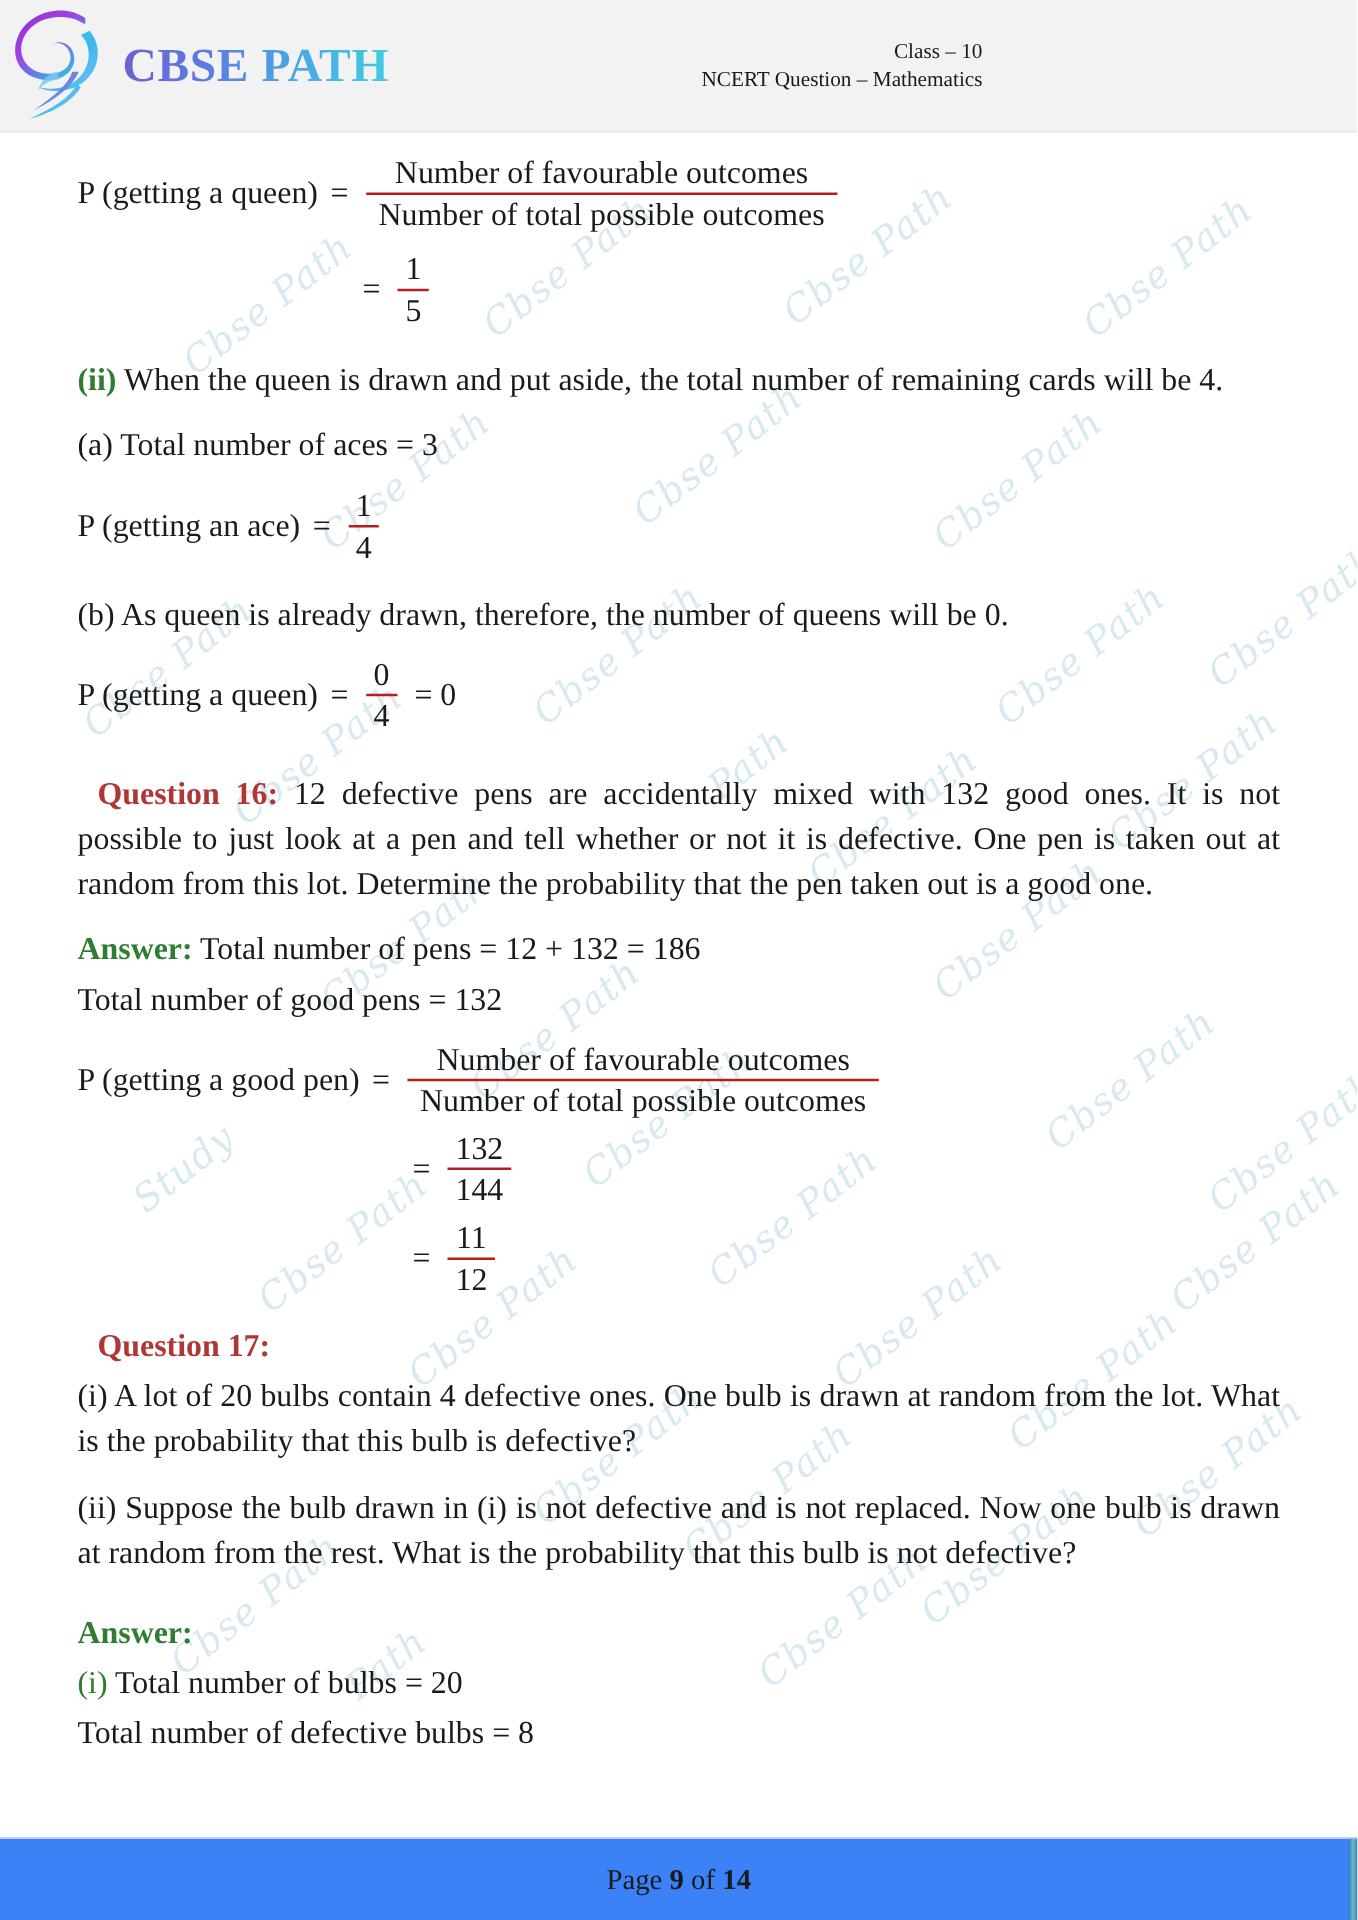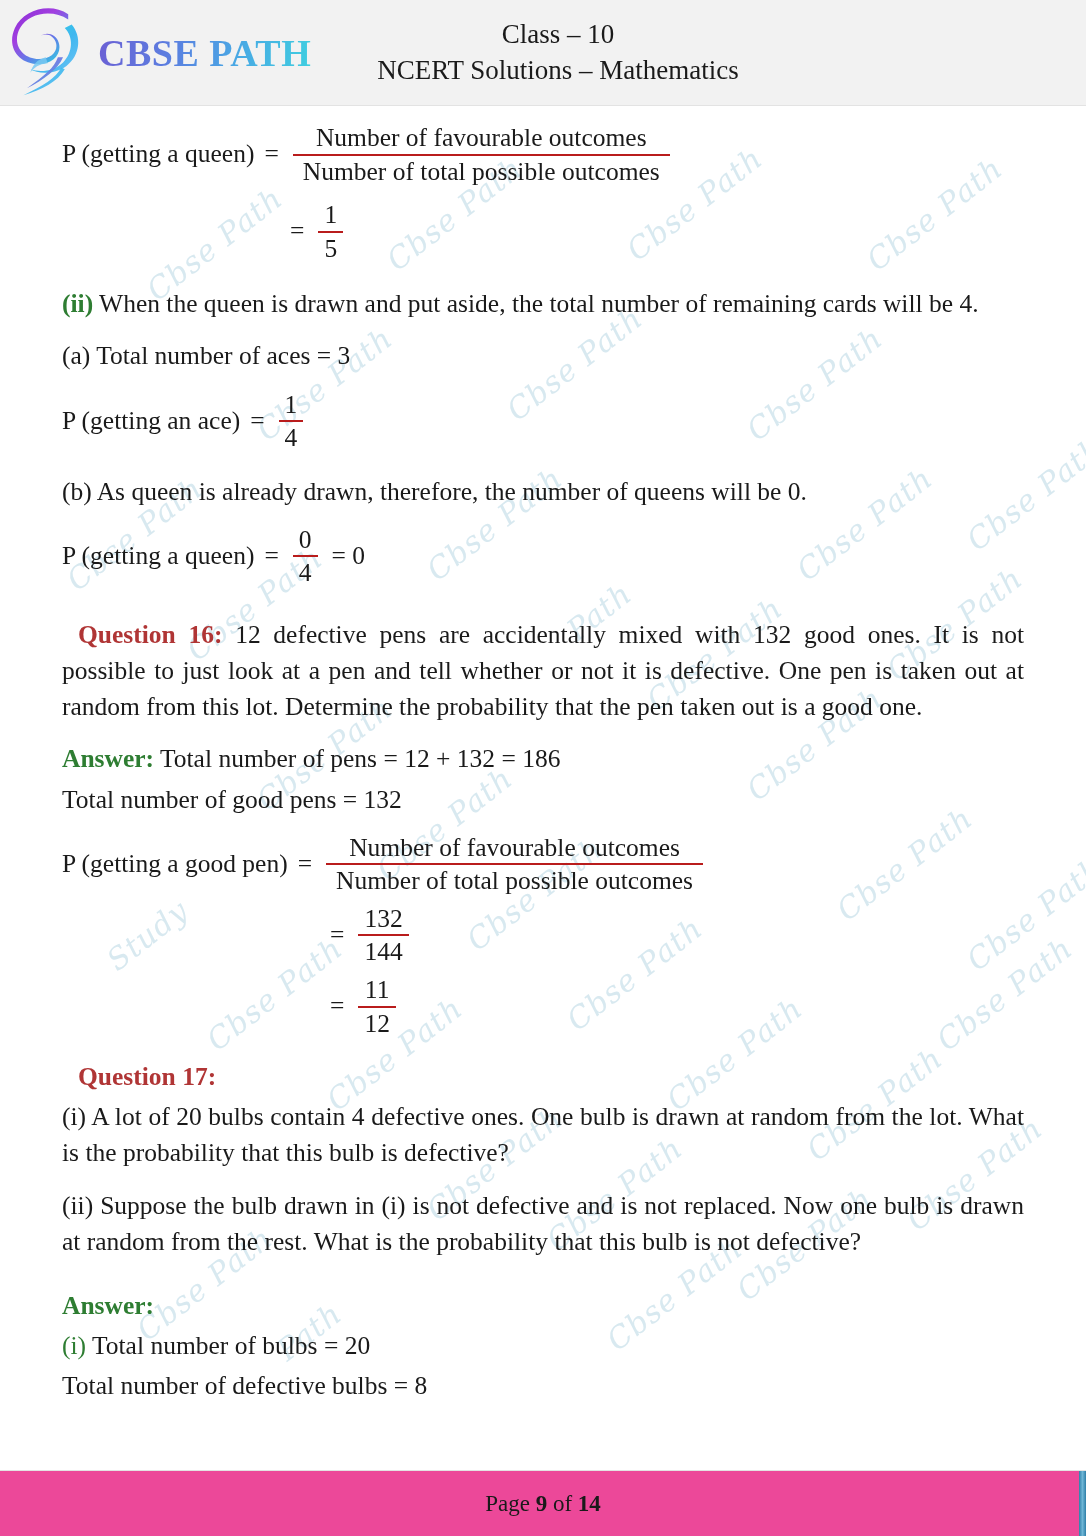--- a/index.html
+++ b/index.html
@@ -70,23 +70,23 @@
     letter-spacing: 0.5px;
     margin-left: 4px;
     background: linear-gradient(100deg, #6b5fd4 0%, #5b7fe0 35%, #49a8e4 65%, #3fcfe0 100%);
     -webkit-background-clip: text;
     background-clip: text;
     color: transparent;
     -webkit-text-fill-color: transparent;
   }
   .header-titles {
     flex: 1 1 auto;
-    text-align: center;
+    text-align: right;
     line-height: 1.32;
-    font-size: 27px;
+    font-size: 17px;
     color: #1a1a1a;
     padding-right: 300px;
     box-sizing: border-box;
   }
   .header-titles div { white-space: nowrap; }
 
   
   .content {
     position: relative;
     z-index: 2;
@@ -129,21 +129,21 @@
   .eq-indent-1 { padding-left: 218px; }
   .eq-indent-2 { padding-left: 258px; }
 
   
   .footer {
     position: absolute;
     left: 0;
     bottom: 0;
     width: 1086px;
     height: 66px;
-    background: #ec4899;
+    background: #3b82f6;
     border-top: 1px solid #e3e3e3;
     display: flex;
     align-items: center;
     justify-content: center;
     z-index: 3;
     box-sizing: border-box;
   }
   .footer-text {
     font-size: 23px;
     color: #1a1a1a;
@@ -227,21 +227,21 @@
           <path d="M74 22 C86 36, 84 58, 68 70 C54 80, 36 80, 26 74 C38 78, 54 76, 64 66 C76 54, 76 36, 66 26 Z" fill="url(#swirlB)"></path>
           <path d="M64 60 C58 74, 42 86, 22 96 C42 82, 54 72, 58 60 Z" fill="url(#swirlC)" opacity="0.95"></path>
           <path d="M66 74 C58 88, 40 98, 18 104 C40 94, 56 84, 62 72 Z" fill="url(#swirlB)" opacity="0.9"></path>
           <path d="M44 60 C34 62, 28 70, 26 78 C30 72, 36 68, 46 67 Z" fill="#79c9f2" opacity="0.85"></path>
         </svg>
       </span>
       <span class="brand-text">CBSE PATH</span>
     </div>
     <div class="header-titles">
       <div>Class – 10</div>
-      <div>NCERT Solutions – Mathematics</div>
+      <div>NCERT Question – Mathematics</div>
     </div>
   </div>
 
   <div class="content">
 
     <div class="eq" style="margin-top:4px;">
       <span class="eq-lhs">P (getting a queen)</span>
       <span class="eq-eq">=</span>
       <span class="frac wide">
         <span class="num">Number of favourable outcomes</span>

